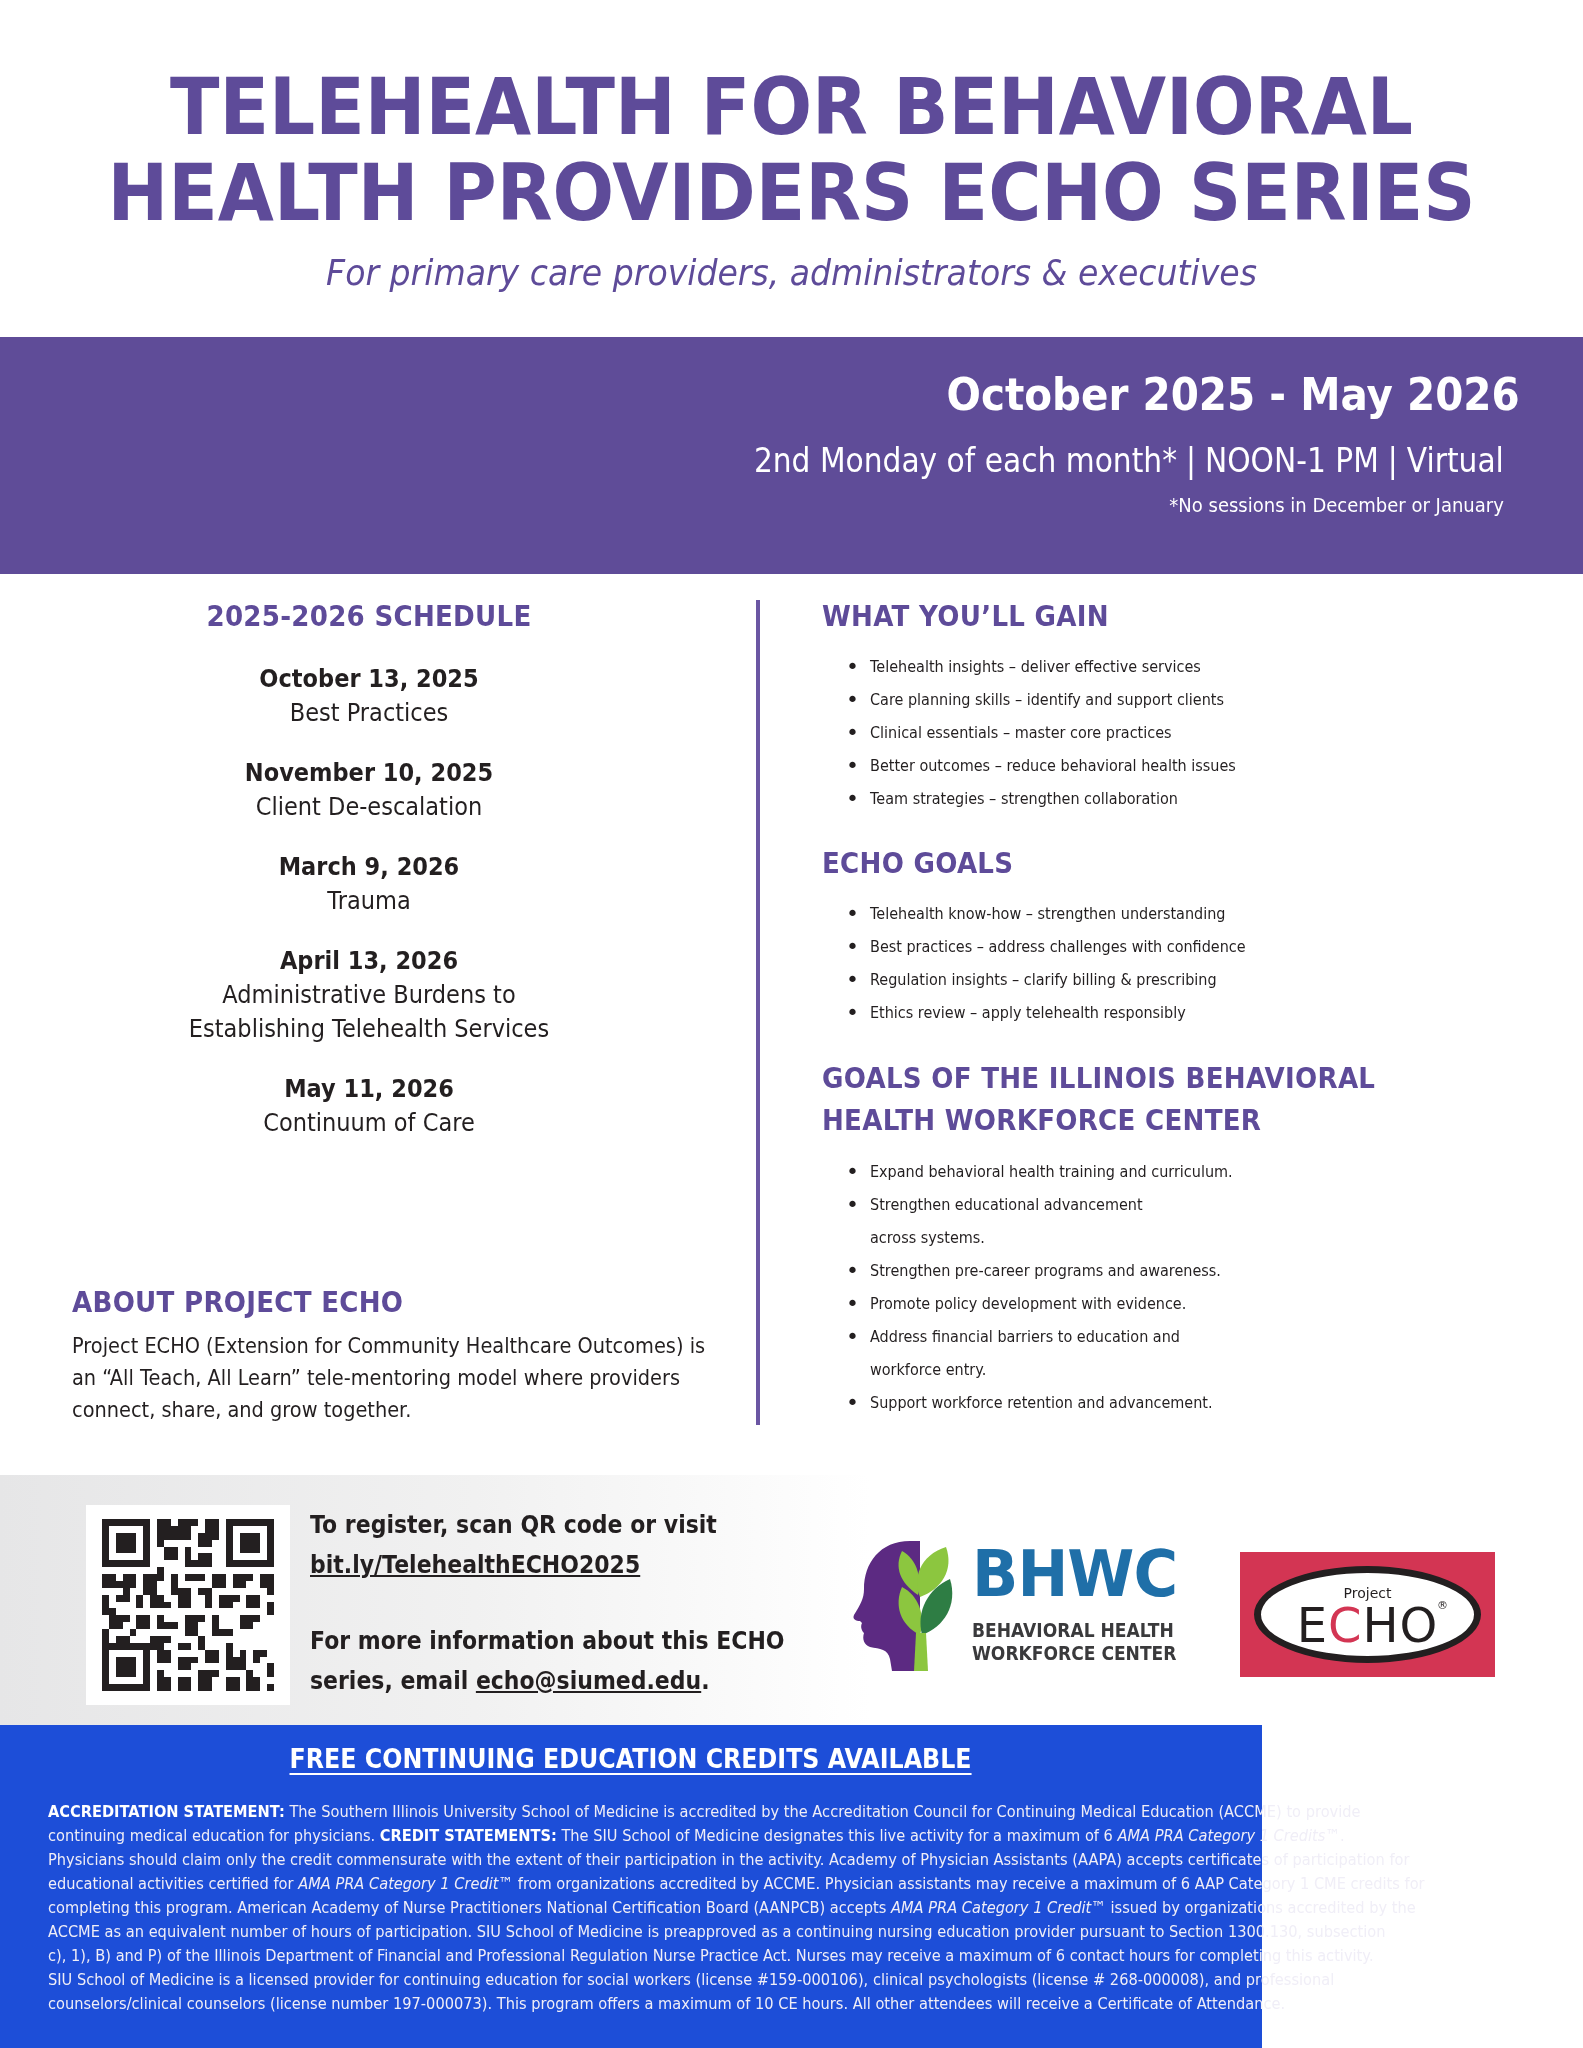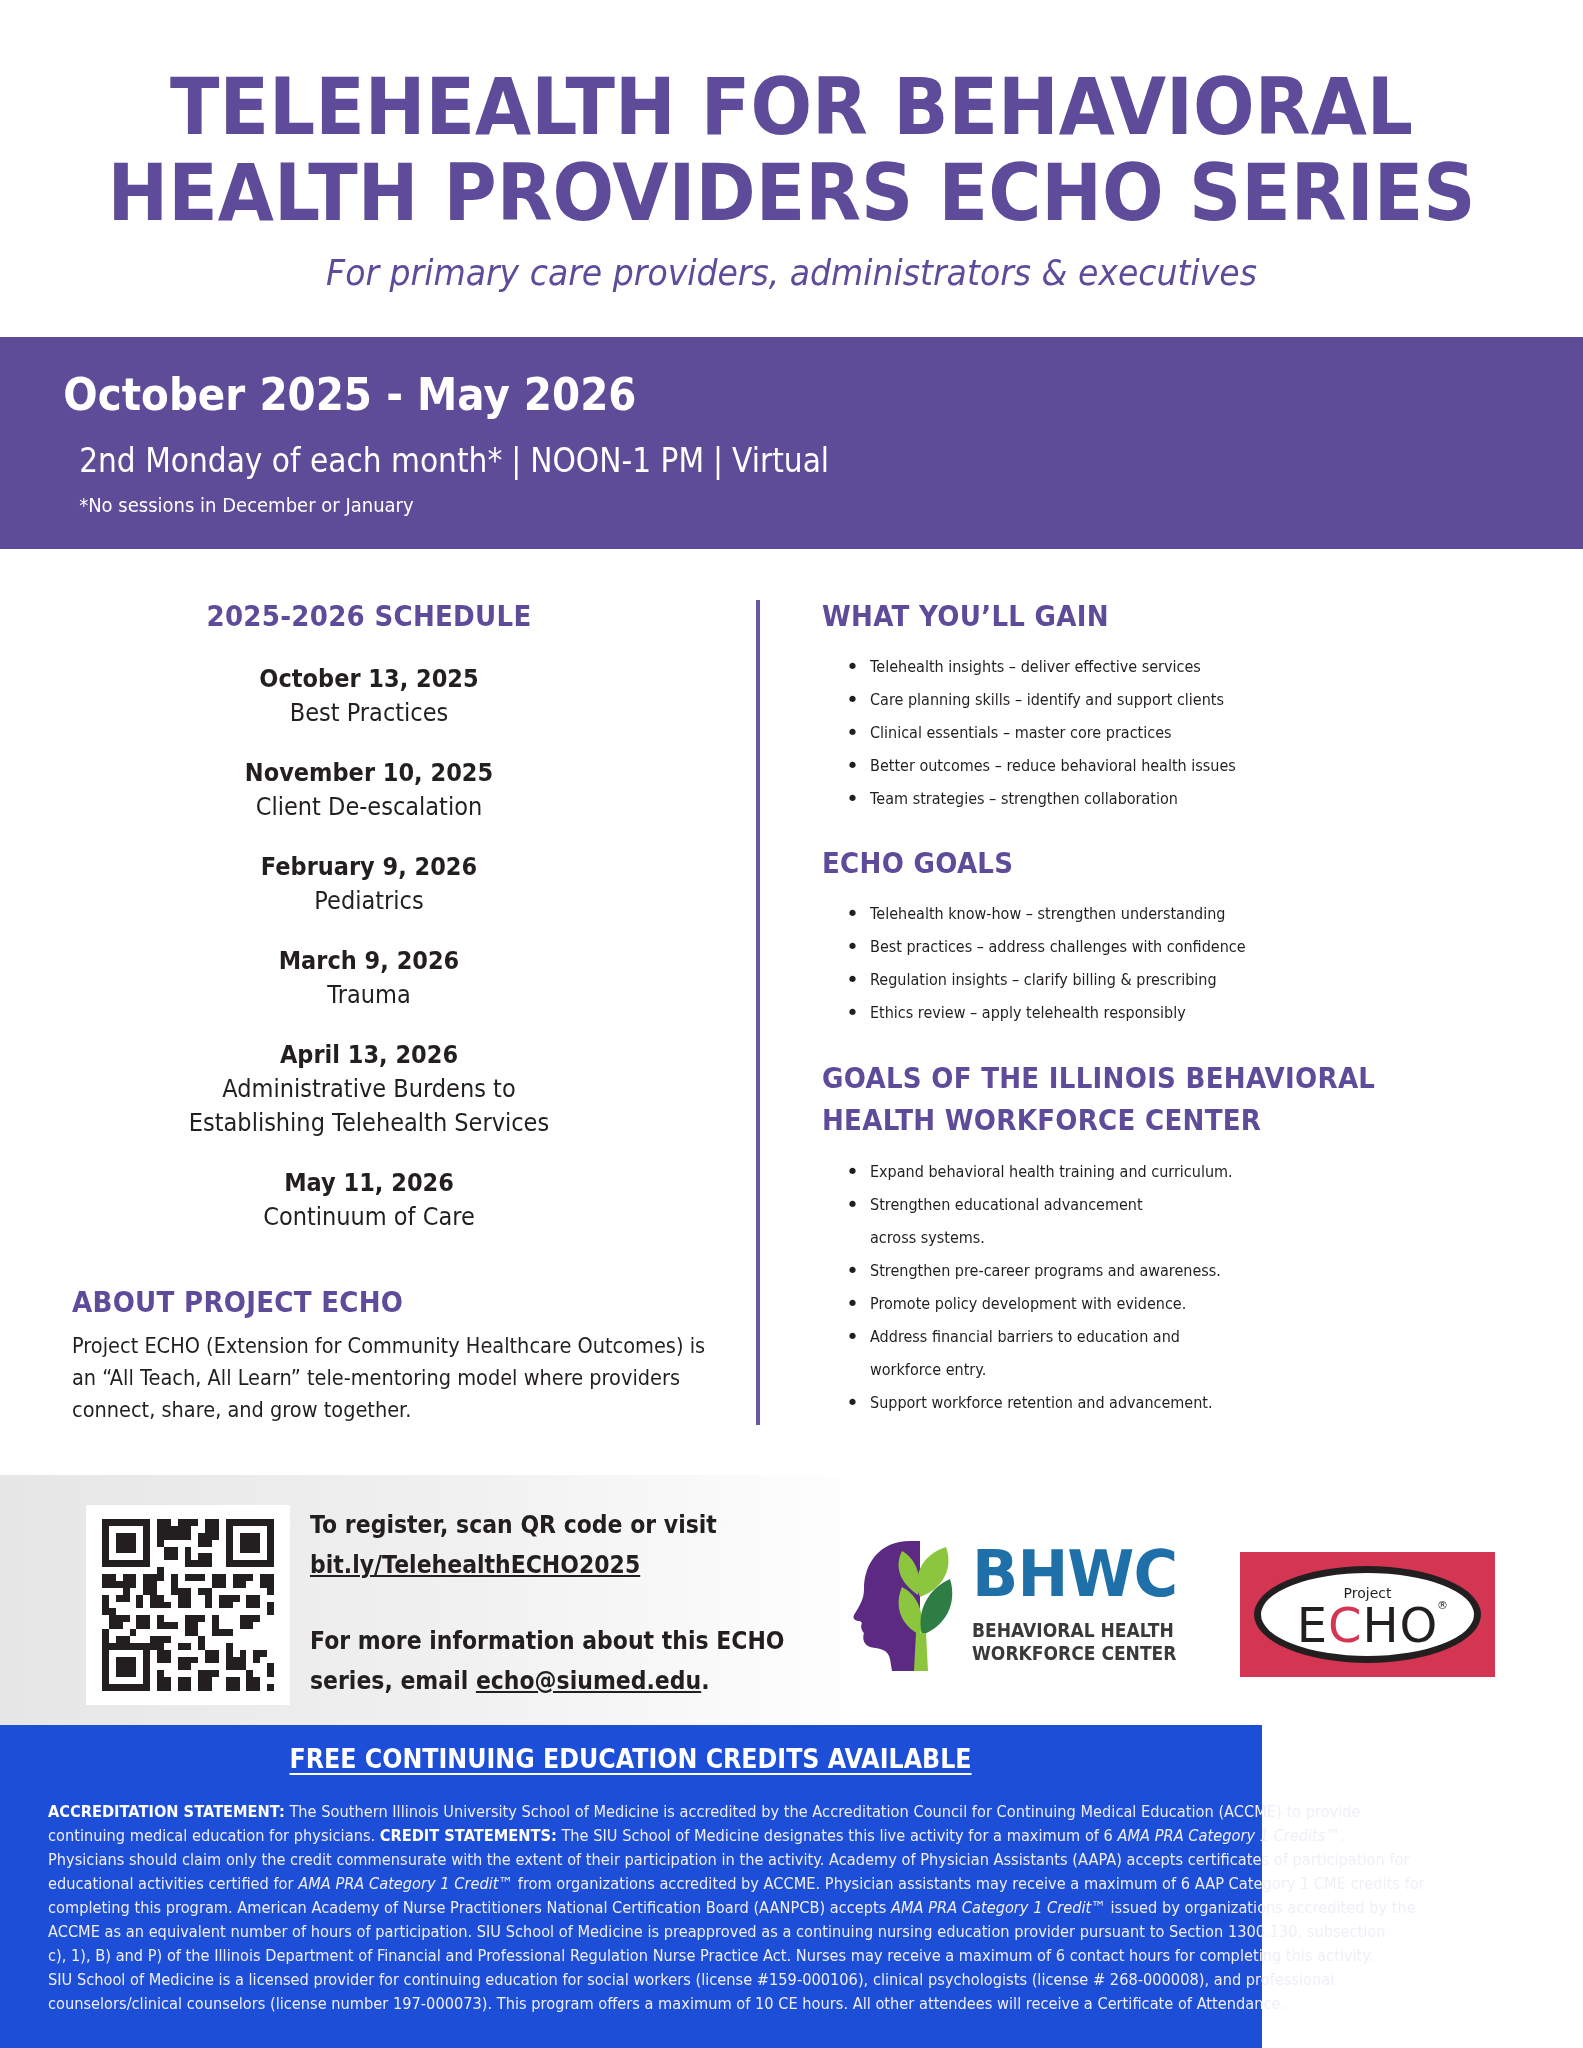--- a/index.html
+++ b/index.html
@@ -7,21 +7,21 @@
   body { font-family: "DejaVu Sans", "Liberation Sans", sans-serif; color: #231f20; position: relative; }
 
   .header { position: absolute; top: 0; left: 0; width: 1583px; height: 337px; text-align: center; }
   .title { position: absolute; left: 0; width: 100%; top: 64px;
     font-family: "DejaVu Sans", sans-serif; font-weight: bold; color: #5e4b99;
     font-size: 78px; line-height: 86px; letter-spacing: 0px; transform: scaleX(0.93); transform-origin: center; }
   .subtitle { position: absolute; left: 0; width: 100%; top: 252px;
     font-family: "DejaVu Sans", sans-serif; font-style: italic; color: #5e4b99; font-size: 36px; font-weight: normal;
     transform: scaleX(0.92); transform-origin: center; }
 
-  .band { position: absolute; top: 337px; left: 0; width: 1583px; height: 212px; background: #5f4c98; color: #ffffff; text-align: left; }
+  .band { position: absolute; top: 337px; left: 0; width: 1583px; height: 237px; background: #5f4c98; color: #ffffff; text-align: right; }
   .band .dates { position: absolute; top: 32px; width: 100%; font-weight: bold; font-size: 44px; transform: scaleX(0.92); }
   .band .when { position: absolute; top: 104px; width: 100%; font-size: 33px; transform: scaleX(0.9); }
   .band .when .sep { display: inline-block; margin: 0 10px; font-weight: normal; }
   .band .note { position: absolute; top: 156px; width: 100%; font-size: 20px; transform: scaleX(0.9); }
 
   .col-left { position: absolute; left: 72px; top: 596px; width: 660px; text-align: center; }
   .col-right { position: absolute; left: 822px; top: 596px; width: 720px; }
   .divider { position: absolute; left: 756px; top: 600px; width: 4px; height: 825px; background: #6b56a3; }
 
   .h2 { color: #5e4b99; font-size: 29px; font-weight: bold; letter-spacing: 0.3px; transform: scaleX(0.9); transform-origin: left; white-space: nowrap; line-height: 40px; }
@@ -91,24 +91,20 @@
 
 <div class="col-left">
   <div class="h2">2025-2026 SCHEDULE</div>
   <div class="sched-item">
     <div class="sched-date">October 13, 2025</div>
     <div class="sched-topic">Best Practices</div>
   </div>
   <div class="sched-item">
     <div class="sched-date">November 10, 2025</div>
     <div class="sched-topic">Client De-escalation</div>
-  </div>
-  <div class="sched-item">
-    <div class="sched-date">February 9, 2026</div>
-    <div class="sched-topic">Pediatrics</div>
   </div>
   <div class="sched-item">
     <div class="sched-date">March 9, 2026</div>
     <div class="sched-topic">Trauma</div>
   </div>
   <div class="sched-item">
     <div class="sched-date">April 13, 2026</div>
     <div class="sched-topic">Administrative Burdens to</div>
     <div class="sched-topic">Establishing Telehealth Services</div>
   </div>

